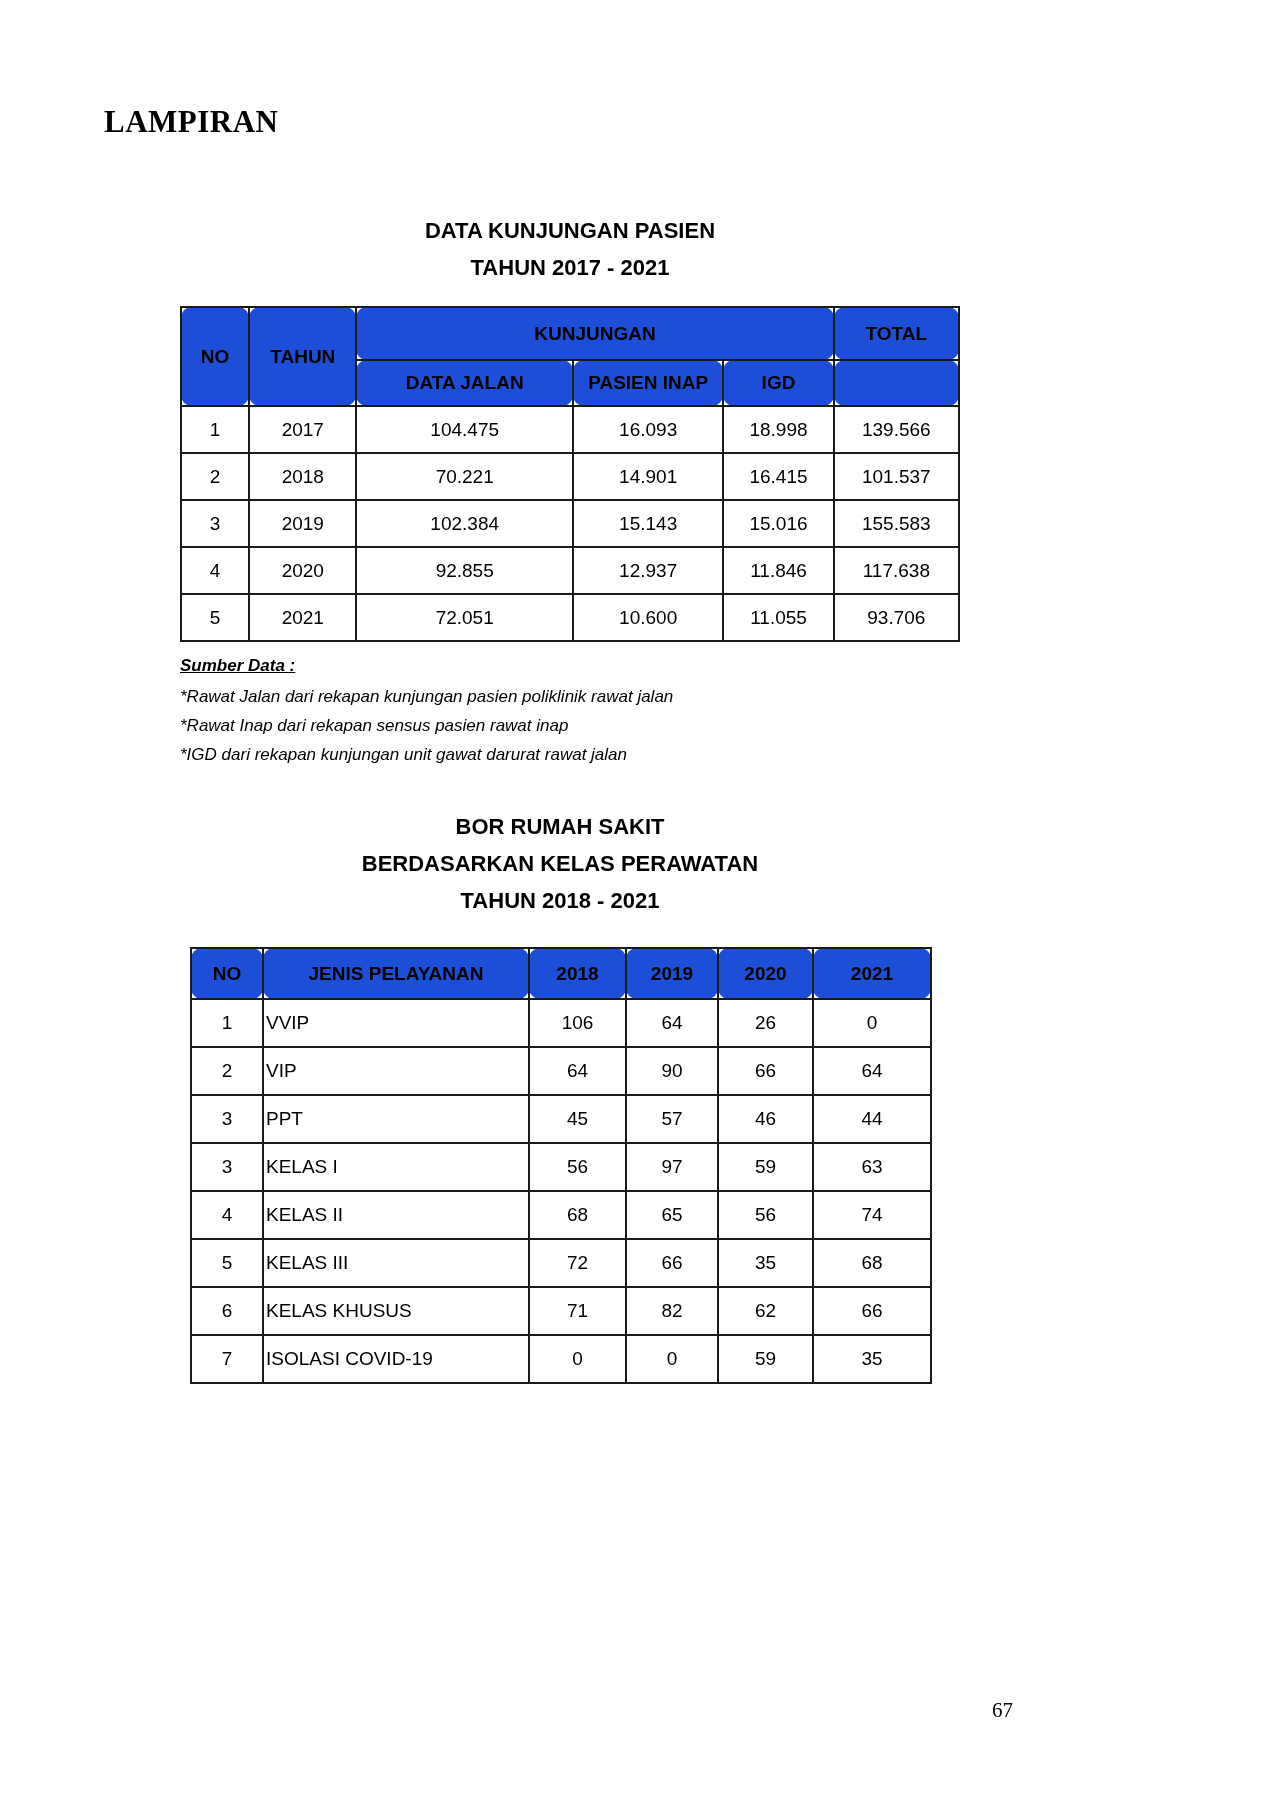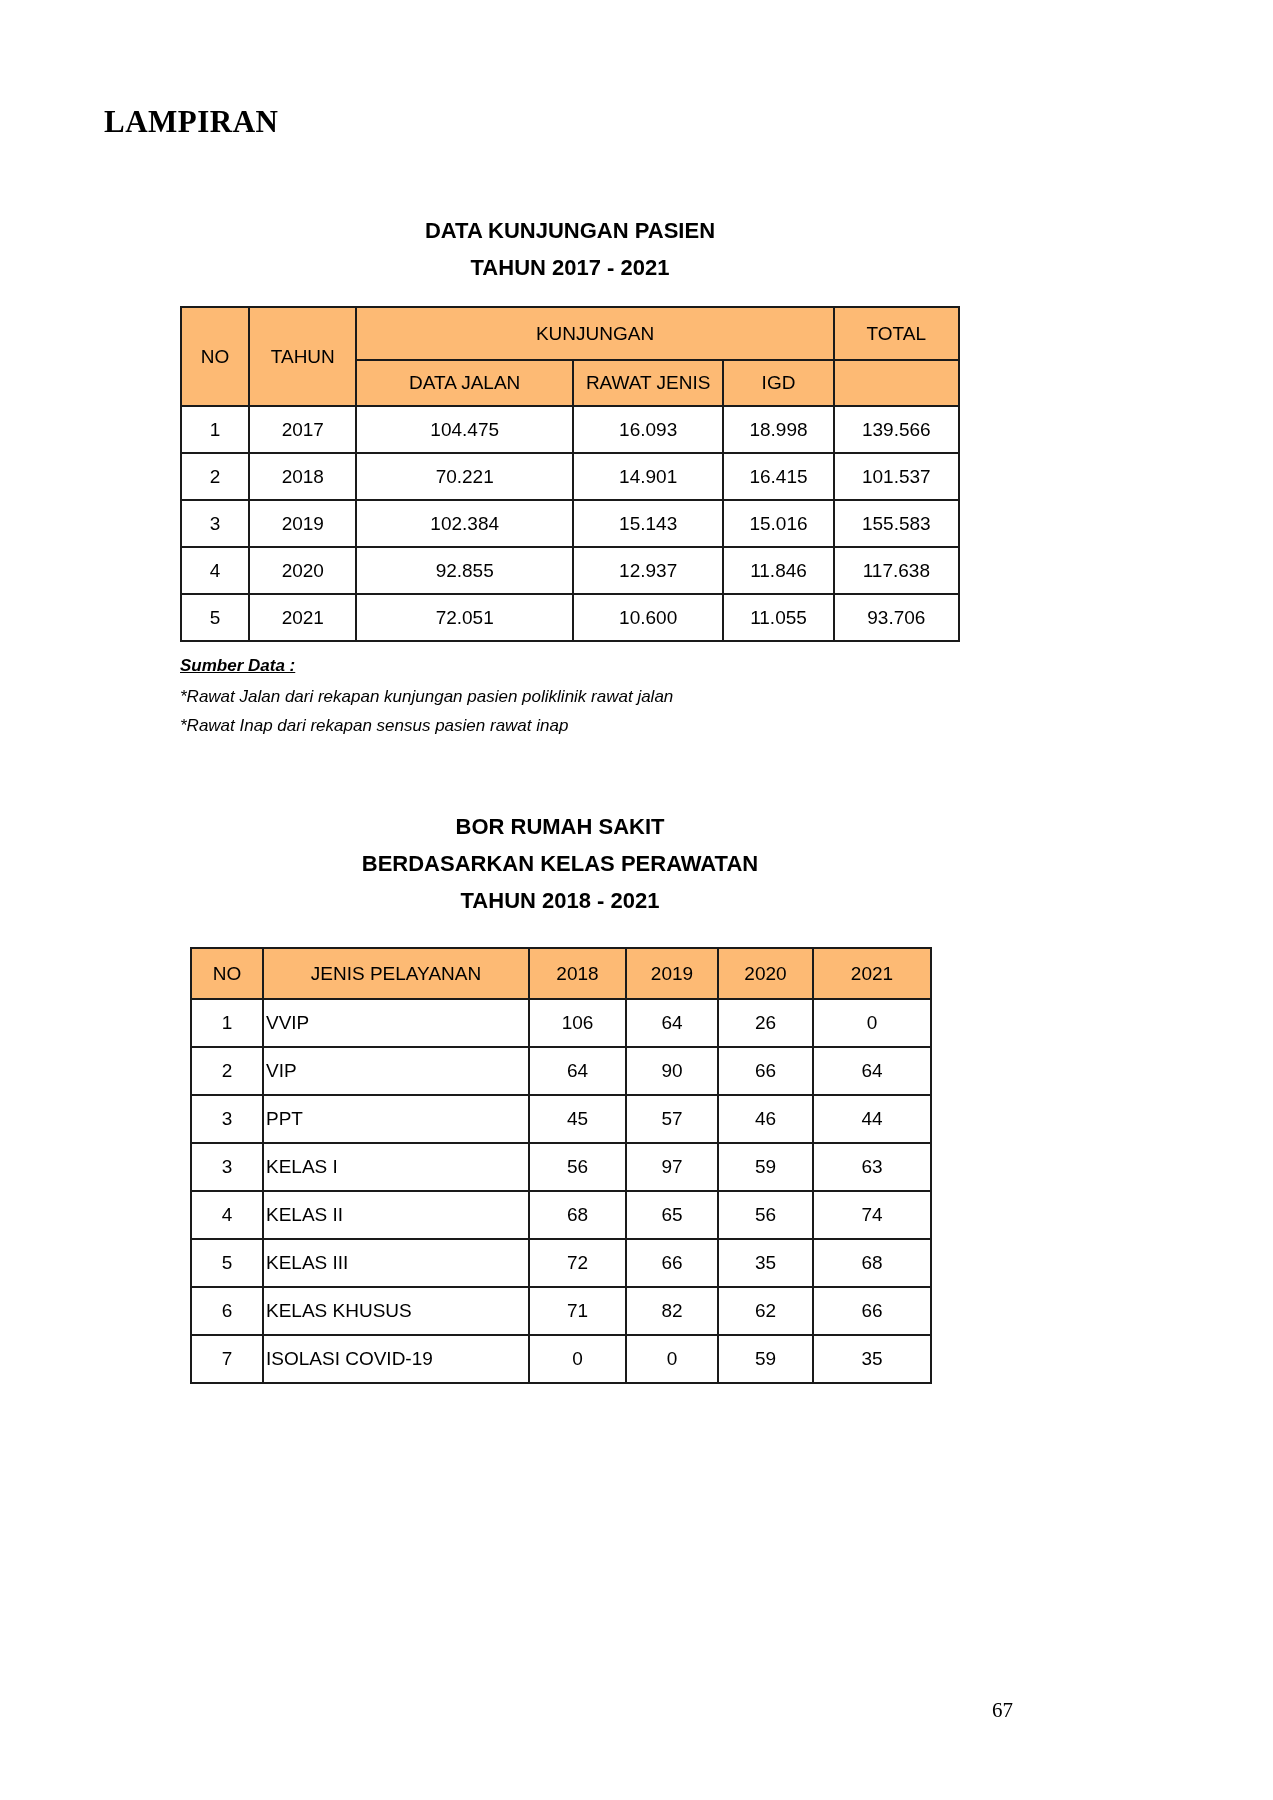--- a/index.html
+++ b/index.html
@@ -46,22 +46,23 @@
     width: 100%;
   }
   th, td {
     border: 2px solid #1a1a1a;
     font-size: 19px;
     text-align: center;
     vertical-align: middle;
     overflow: hidden;
   }
   th {
-    background: #fdba74;
-    font-weight: 400;
+    background: #1d4ed8;
+    font-weight: 700;
+    border-radius: 11px;
   }
   .t1 .hrow1 th { height: 53px; }
   .t1 .hrow2 th { height: 46px; }
   .t1 td { height: 47px; }
   .t2 th { height: 51px; }
   .t2 td { height: 48px; }
   td.left {
     text-align: left;
     padding-left: 2px;
   }
@@ -109,21 +110,21 @@
       </colgroup>
       <thead>
         <tr class="hrow1">
           <th rowspan="2">NO</th>
           <th rowspan="2">TAHUN</th>
           <th colspan="3">KUNJUNGAN</th>
           <th>TOTAL</th>
         </tr>
         <tr class="hrow2">
           <th>DATA JALAN</th>
-          <th>RAWAT JENIS</th>
+          <th>PASIEN INAP</th>
           <th>IGD</th>
           <th></th>
         </tr>
       </thead>
       <tbody>
         <tr>
           <td>1</td>
           <td>2017</td>
           <td>104.475</td>
           <td>16.093</td>
@@ -162,20 +163,21 @@
           <td>11.055</td>
           <td>93.706</td>
         </tr>
       </tbody>
     </table>
   </div>
   <div class="notes">
     <div class="notes-title">Sumber Data :</div>
     <div class="note-line">*Rawat Jalan dari rekapan kunjungan pasien poliklinik rawat jalan</div>
     <div class="note-line">*Rawat Inap dari rekapan sensus pasien rawat inap</div>
+    <div class="note-line">*IGD dari rekapan kunjungan unit gawat darurat rawat jalan</div>
   </div>
 </div>
 
 <div class="block2">
   <div class="tbl-title">
     <div>BOR RUMAH SAKIT</div>
     <div>BERDASARKAN KELAS PERAWATAN</div>
     <div>TAHUN 2018 - 2021</div>
   </div>
   <div class="t2-wrap">

